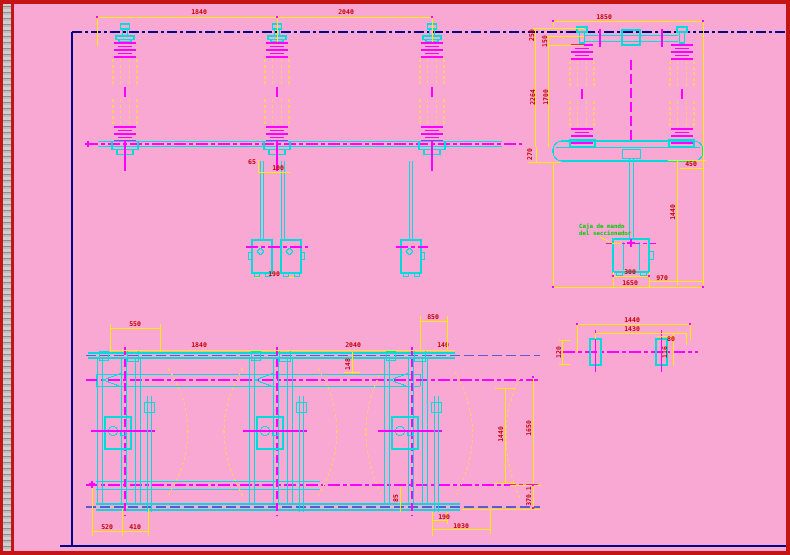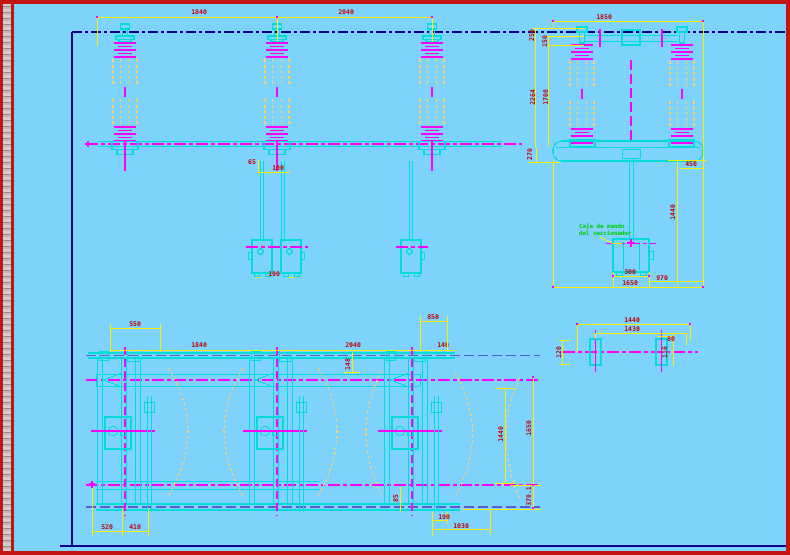--- a/index.html
+++ b/index.html
@@ -1,16 +1,16 @@
 <!DOCTYPE html>
 <html><head>
 <meta charset="utf-8">
 <style>
   html,body{margin:0;padding:0;background:#ffffff;}
-  .canvas{position:relative;width:790px;height:555px;background:#7dd3fc;overflow:hidden;
+  .canvas{position:relative;width:790px;height:555px;background:#f9a8d4;overflow:hidden;
           font-family:"DejaVu Sans Mono",monospace;}
   .border{position:absolute;background:#c41414;}
   .b-top{left:0;top:0;width:790px;height:4px;}
   .b-bottom{left:0;top:551px;width:790px;height:4px;}
   .b-right{left:786px;top:0;width:4px;height:555px;}
   .b-left{left:0;top:0;width:3px;height:555px;}
   .scroll-strip{position:absolute;left:3px;top:0;width:8px;height:555px;
      background:repeating-linear-gradient(0deg,#bdbdbd 0 2px,#8f8f8f 2px 3px,#cfcfcf 3px 6px);}
   .scroll-edge{position:absolute;left:11px;top:0;width:3px;height:555px;background:#c41414;}
   svg.draw{position:absolute;left:0;top:0;}

